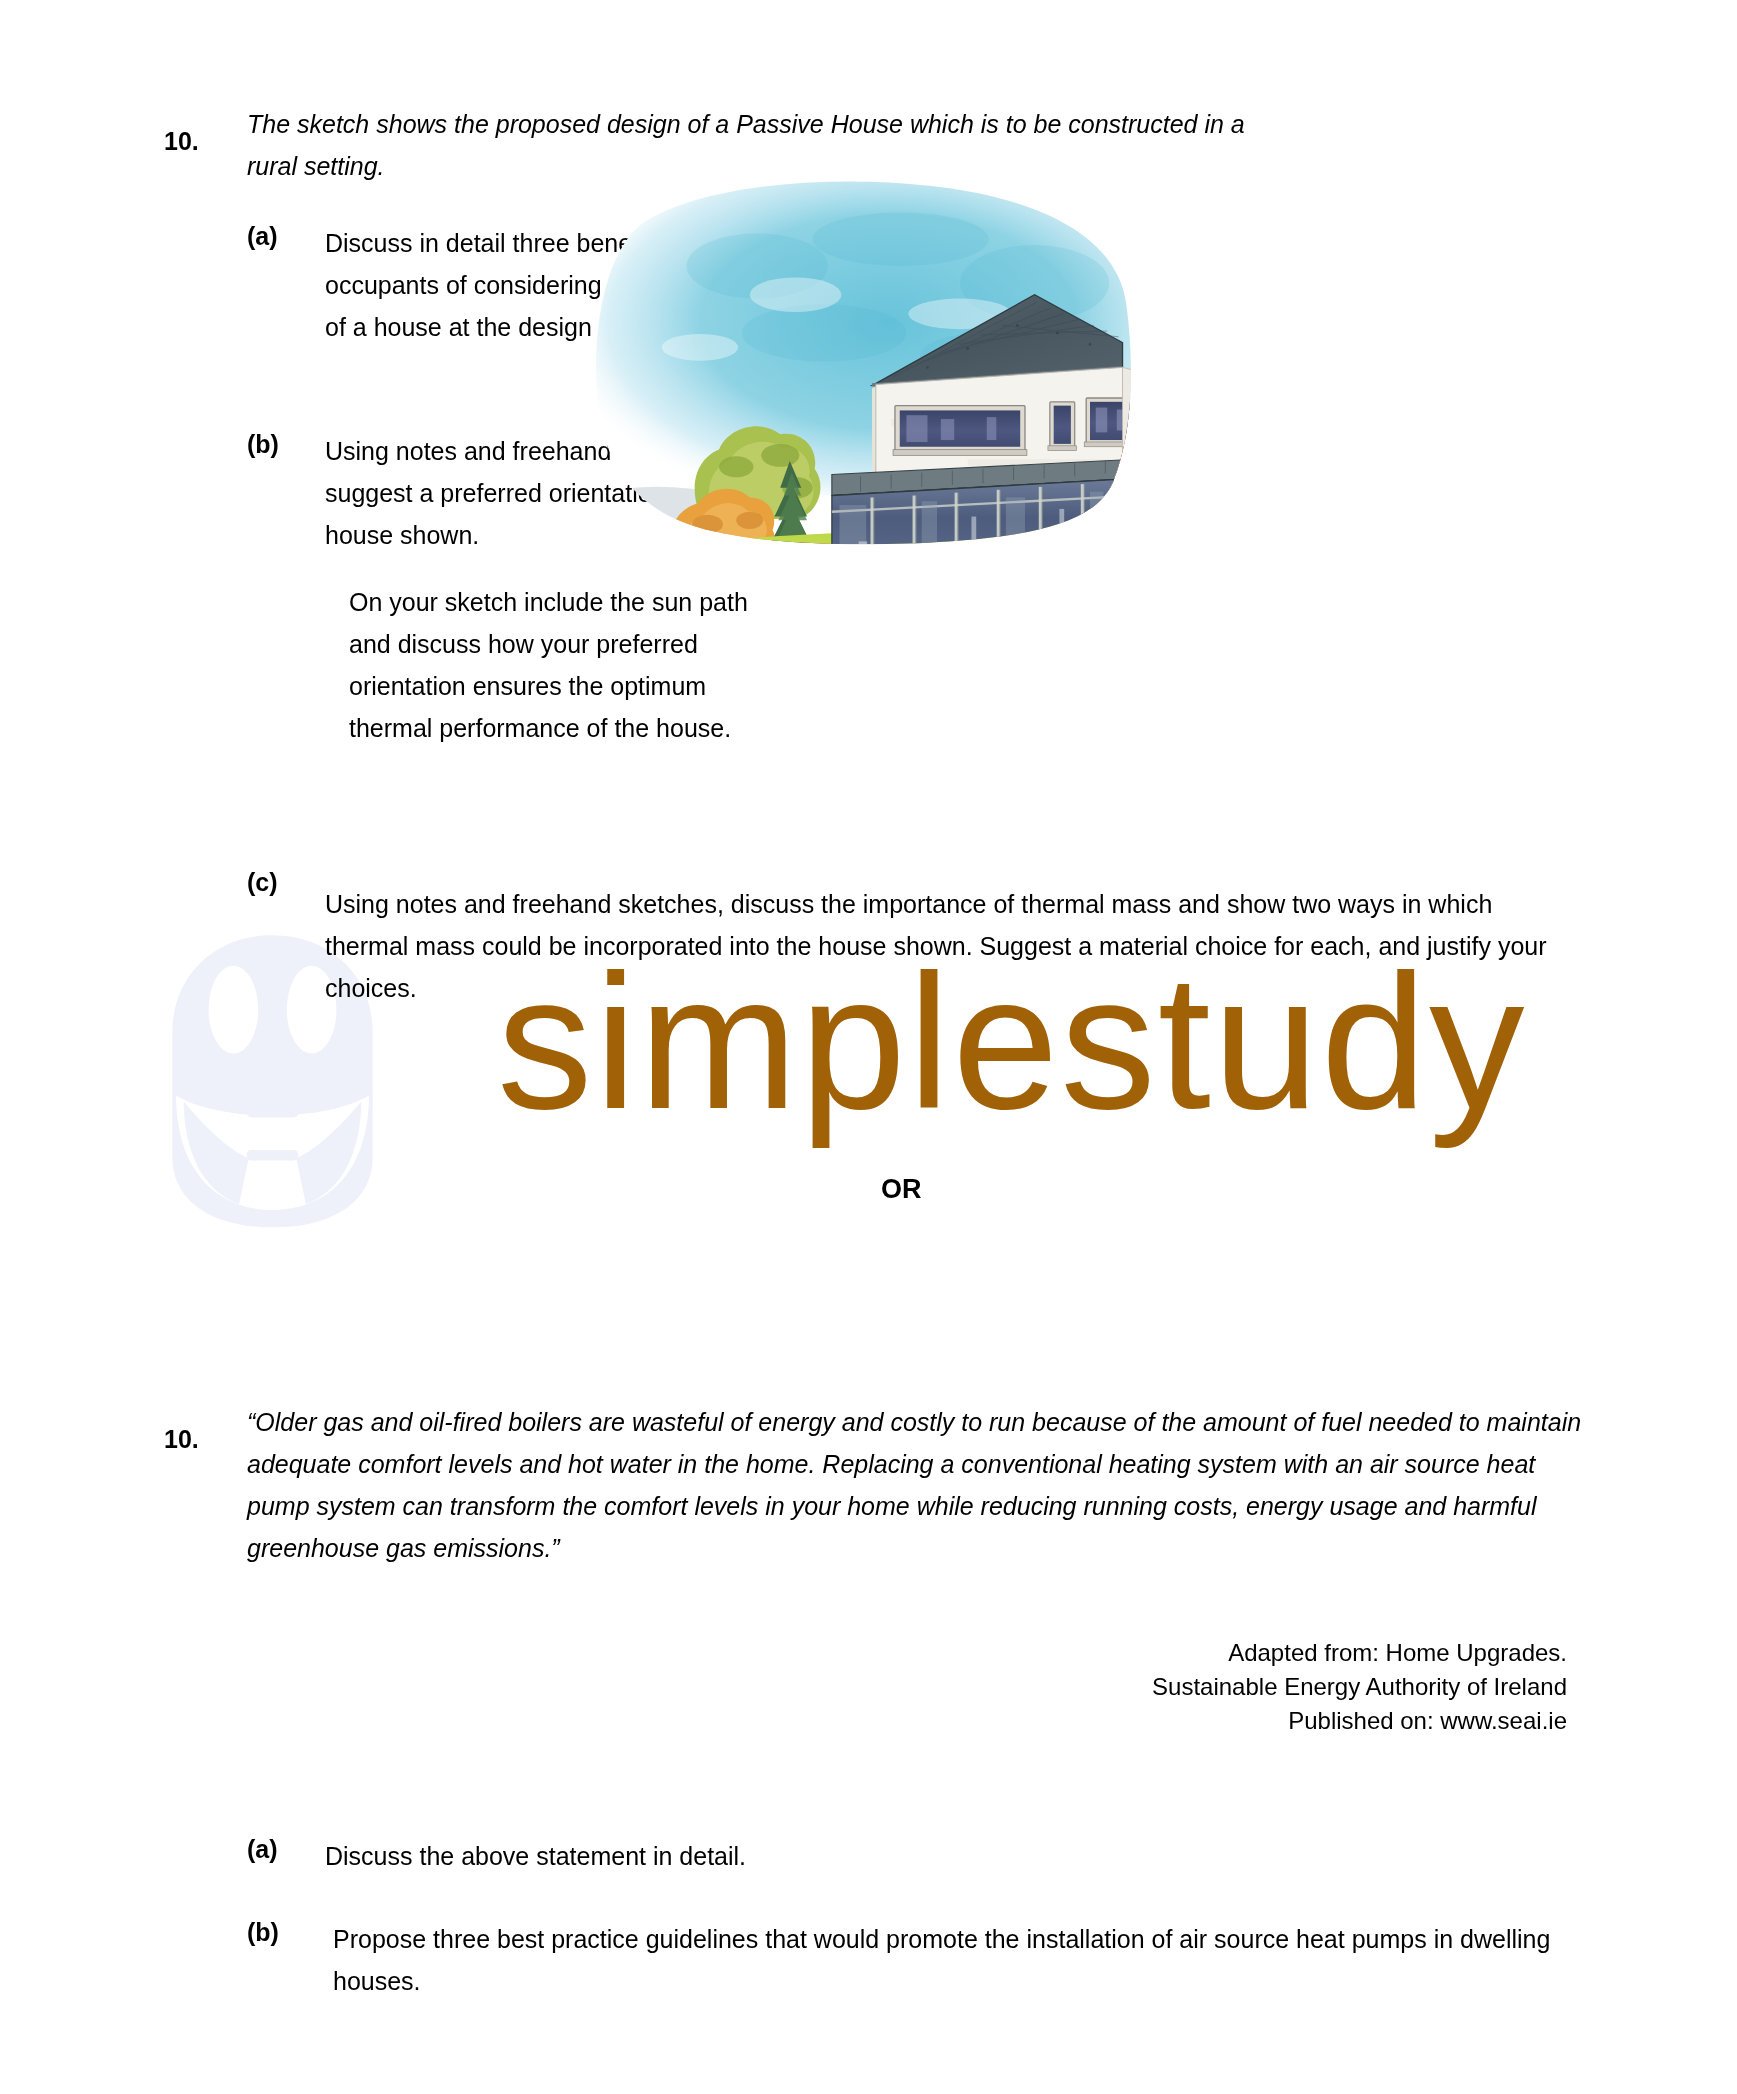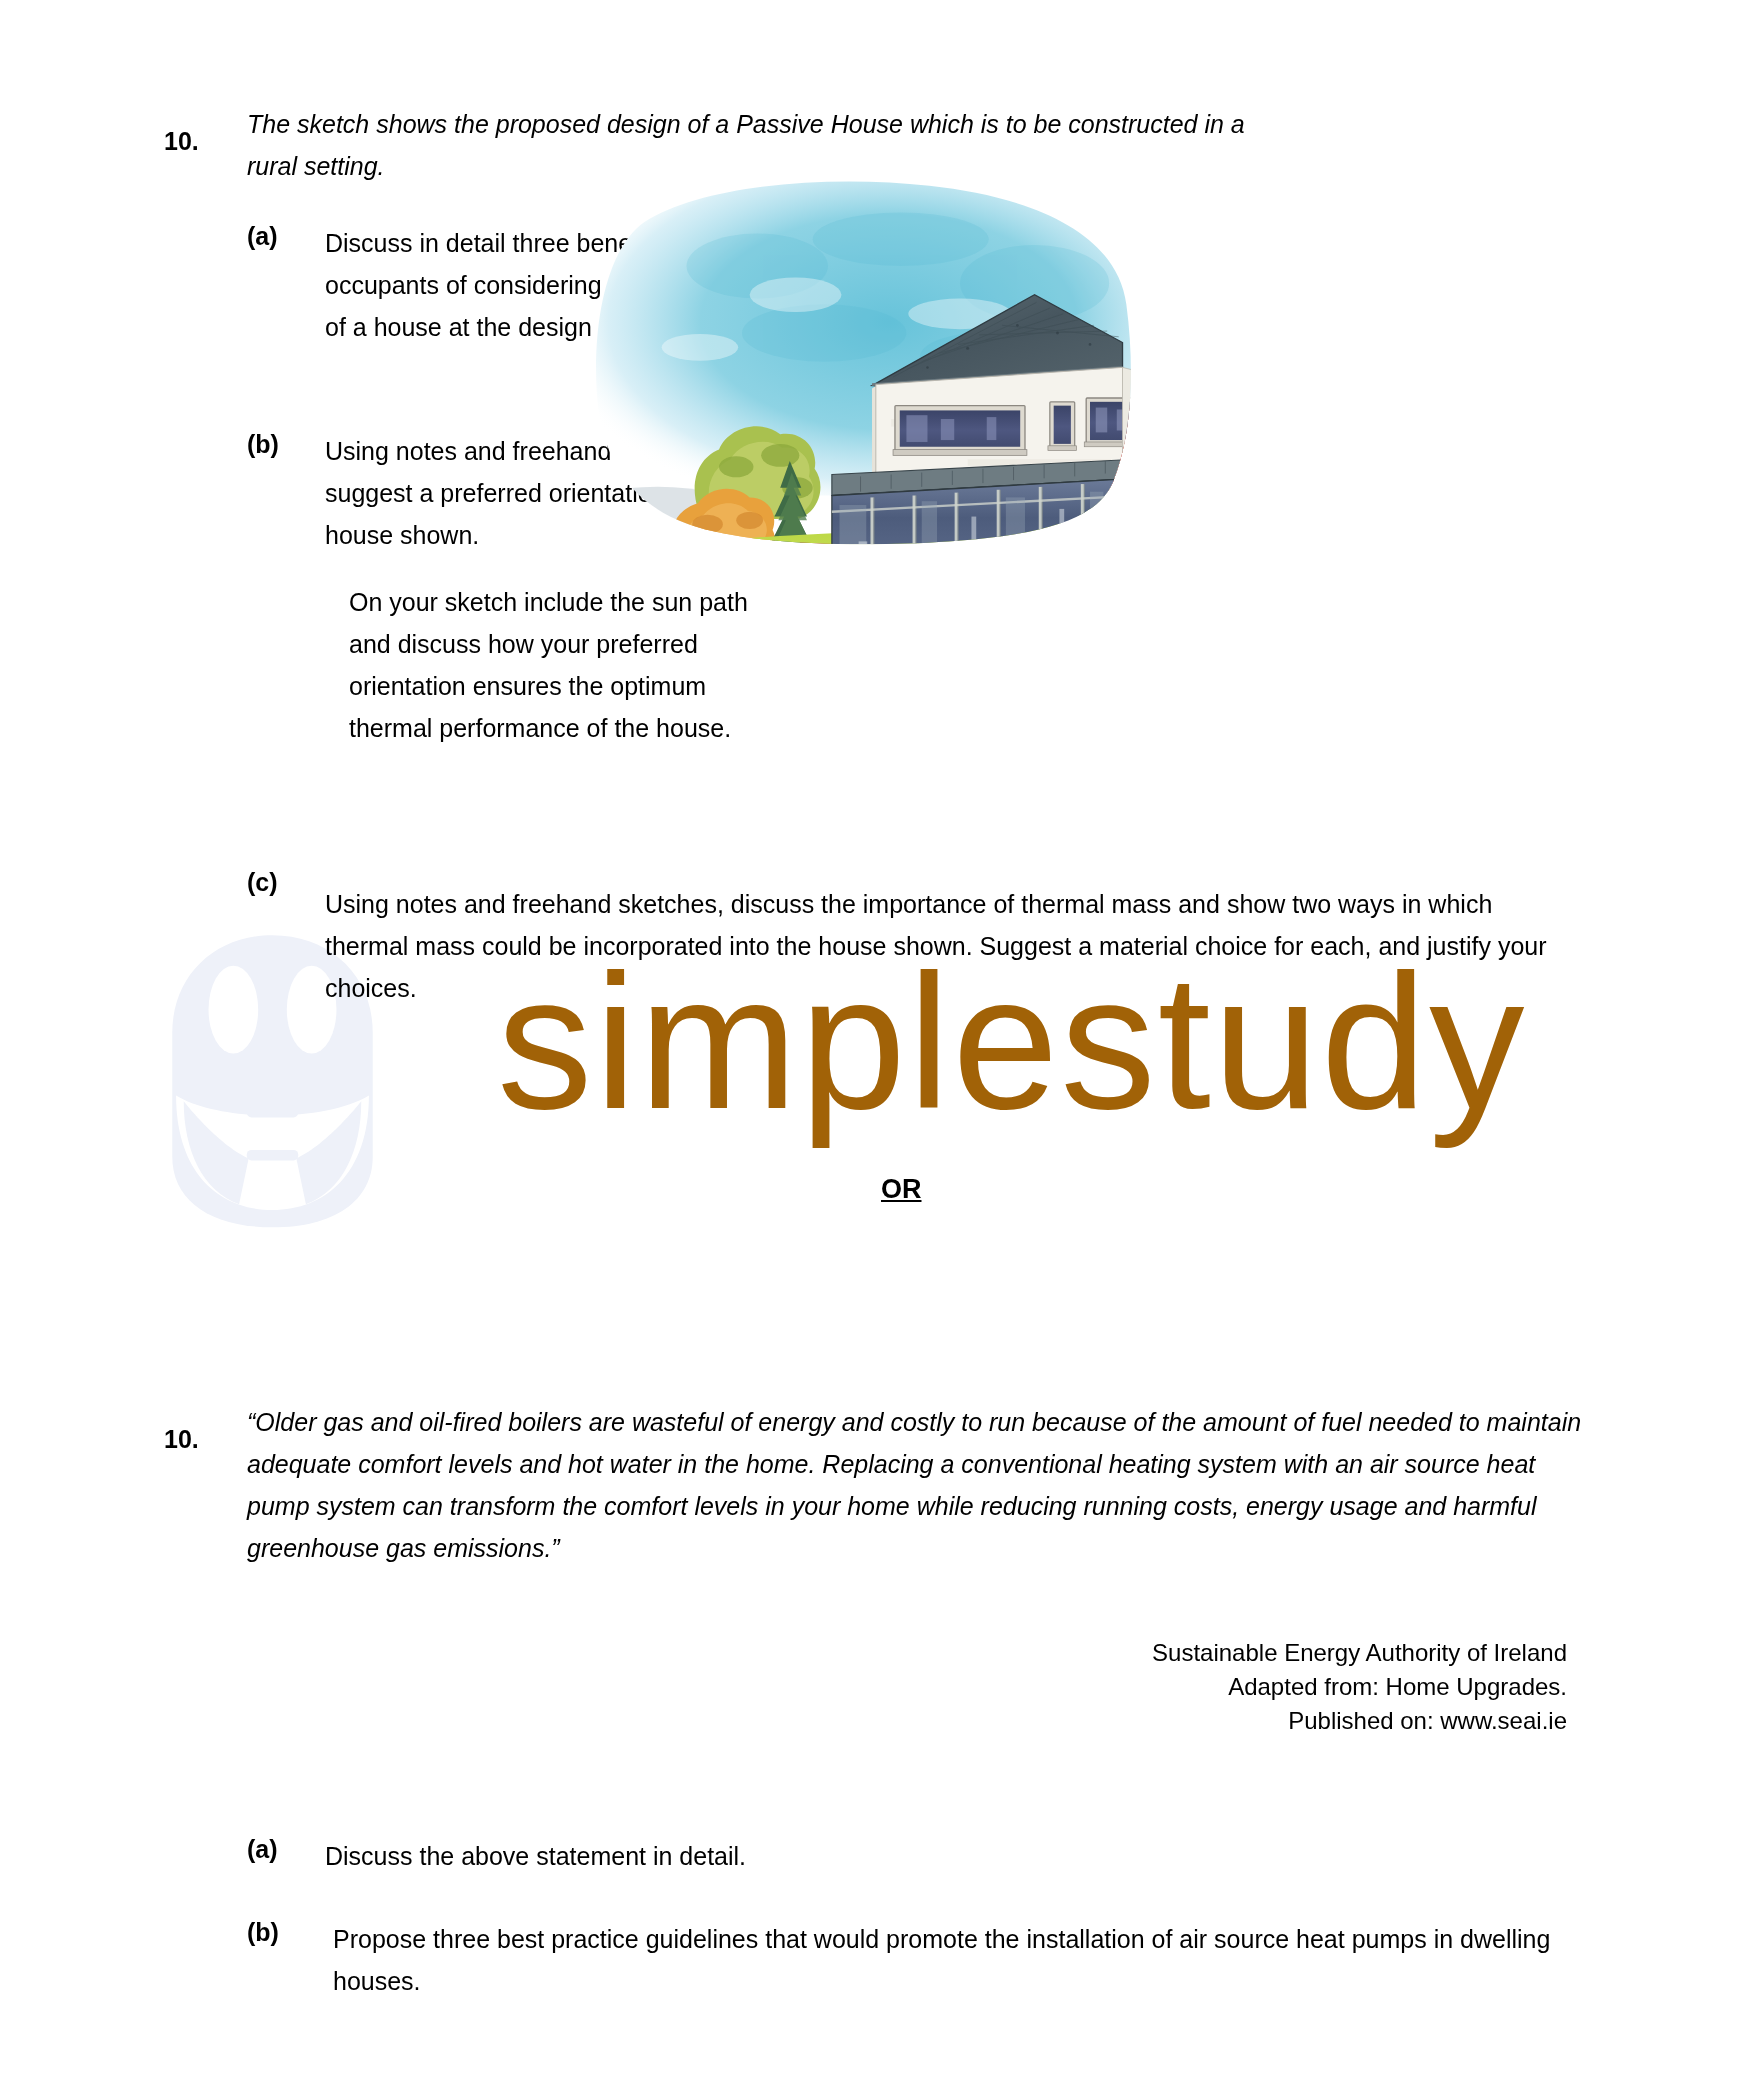--- a/index.html
+++ b/index.html
@@ -73,21 +73,20 @@
   }
   .ptext p { margin: 0; }
   .ptext p + p { margin-top: 25px; margin-left: 24px; }
   b { font-weight: normal; }
 
   .or-label {
     position: absolute;
     font-weight: bold;
     font-size: 27px;
     z-index: 2;
-    text-decoration: underline;
   }
 
   .attribution {
     position: absolute;
     text-align: right;
     font-size: 24px;
     line-height: 34px;
     z-index: 2;
   }
 
@@ -423,22 +422,22 @@
     </svg>
   </div>
 
   <div class="or-label" style="left:881px; top:1174px;">OR</div>
 
   <div class="qnum" style="left:164px; top:1401px; font-weight:bold;">10.</div>
 
   <div class="qtext" style="left:247px; top:1401px; width:1338px;">“Older gas and oil-fired boilers are wasteful of energy and costly to run because of the amount of fuel needed to maintain adequate comfort levels and hot water in the home. Replacing a conventional heating system with an air source heat pump system can transform the comfort levels in your home while reducing running costs, energy usage and harmful greenhouse gas emissions.”</div>
 
   <div class="attribution" style="left:860px; top:1636px; width:707px;">
+    <div><span>Adapted from: </span><b>Home Upgrades.</b></div>
     <div>Sustainable Energy Authority of Ireland</div>
-    <div><span>Adapted from: </span><b>Home Upgrades.</b></div>
     <div>Published on: www.seai.ie</div>
   </div>
 
   <div class="plabel" style="left:247px; top:1835px;">(a)</div>
   <div class="ptext" style="left:325px; top:1835px; width:1243px;">
     <p>Discuss the above statement in detail.</p>
   </div>
 
   <div class="plabel" style="left:247px; top:1918px;">(b)</div>
   <div class="ptext" style="left:325px; top:1918px; width:1243px;margin-left:8px;">

